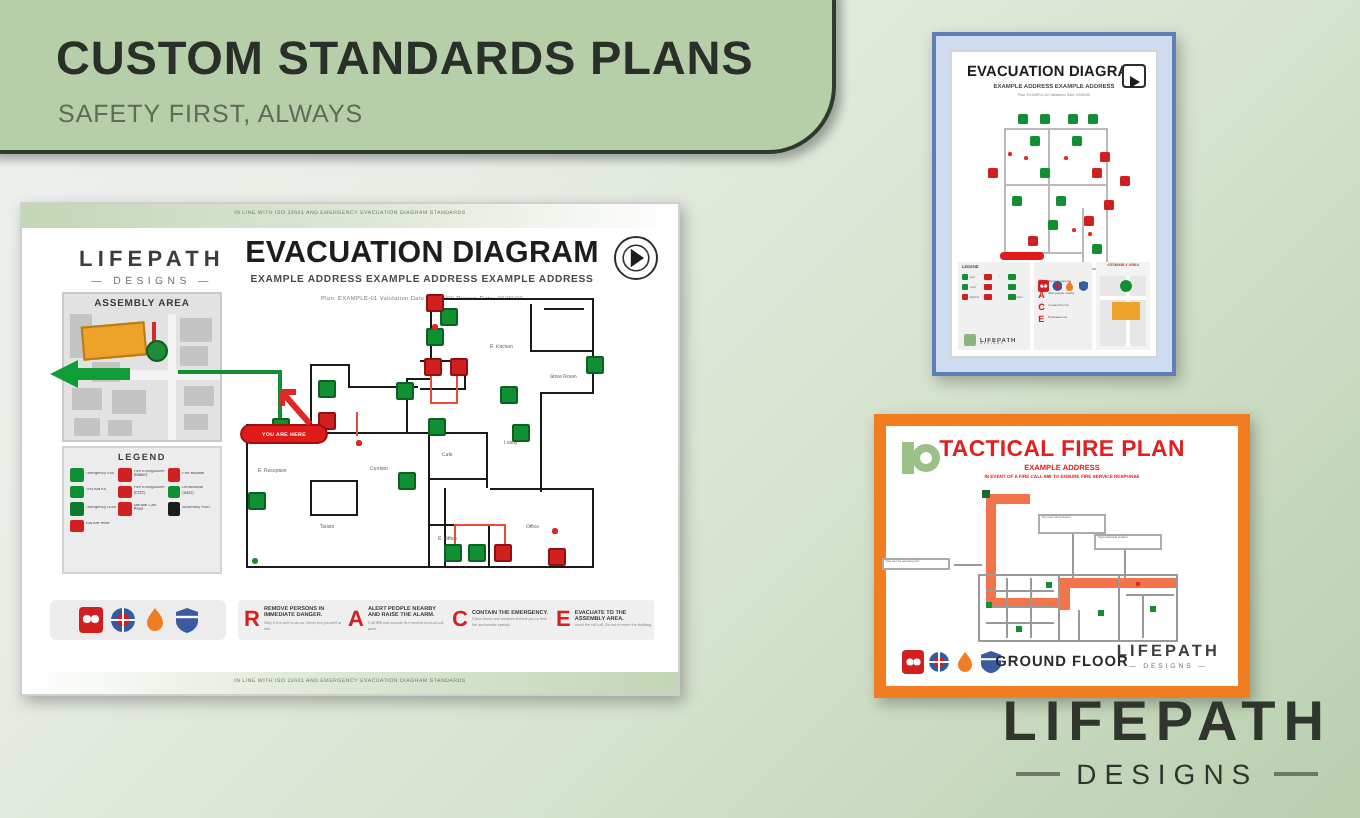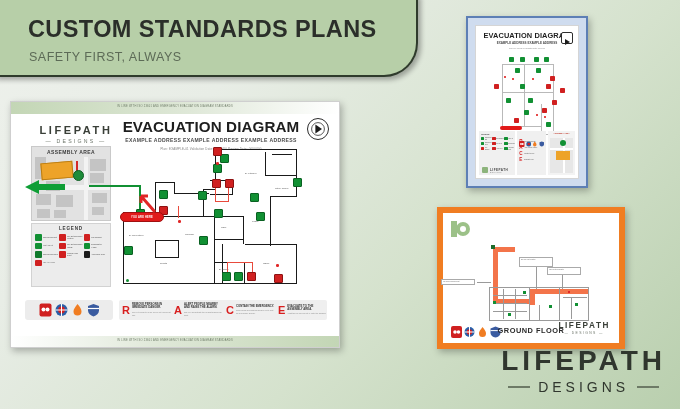--- a/index.html
+++ b/index.html
@@ -607,20 +607,25 @@
 
 <div class="poster shadowed" id="br-poster">
   <div id="br-inner">
     <div id="br-logo">
       <svg width="22" height="18" viewBox="0 0 22 18">
           <rect x="1" y="1" width="6" height="16" fill="#9cc188"></rect>
           <circle cx="13" cy="9" r="7" fill="#9cc188"></circle>
           <circle cx="13" cy="9" r="3" fill="#fff"></circle>
         </svg>
     </div>
+    <div id="br-title">
+      <div id="br-title-main">TACTICAL FIRE PLAN</div>
+      <div id="br-title-addr">EXAMPLE ADDRESS</div>
+      <div id="br-title-sub">IN EVENT OF A FIRE CALL 999 TO ENSURE FIRE SERVICE RESPONSE</div>
+    </div>
 
     <div id="br-plan">
 
       <div class="fireroute" style="left:30px;top:4px;width:22px;height:5px;"></div>
       <div class="fireroute" style="left:30px;top:4px;width:5px;height:40px;"></div>
       <div class="fireroute" style="left:30px;top:40px;width:5px;height:20px;"></div>
       <div class="fireroute" style="left:33px;top:56px;width:36px;height:5px;"></div>
       <div class="fireroute" style="left:67px;top:46px;width:58px;height:5px;"></div>
       <div class="fireroute" style="left:67px;top:46px;width:5px;height:16px;"></div>
 

